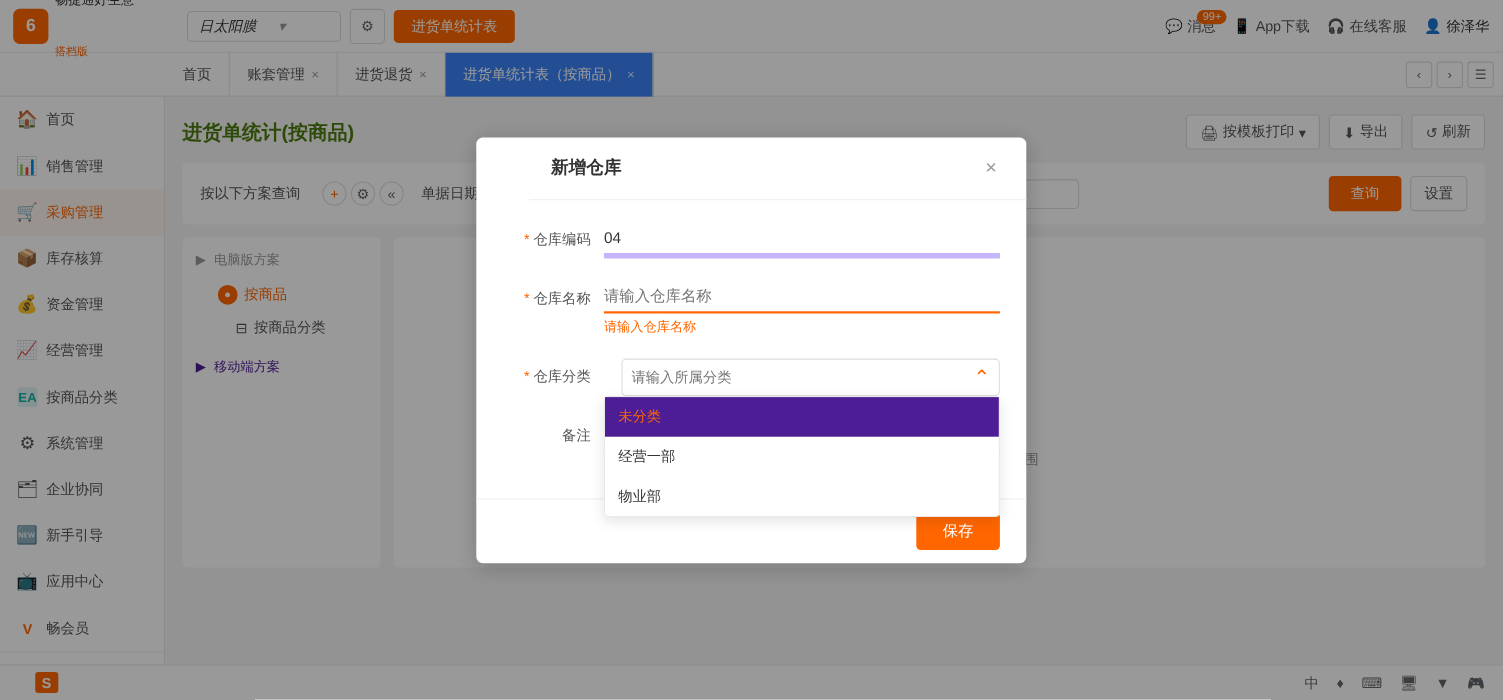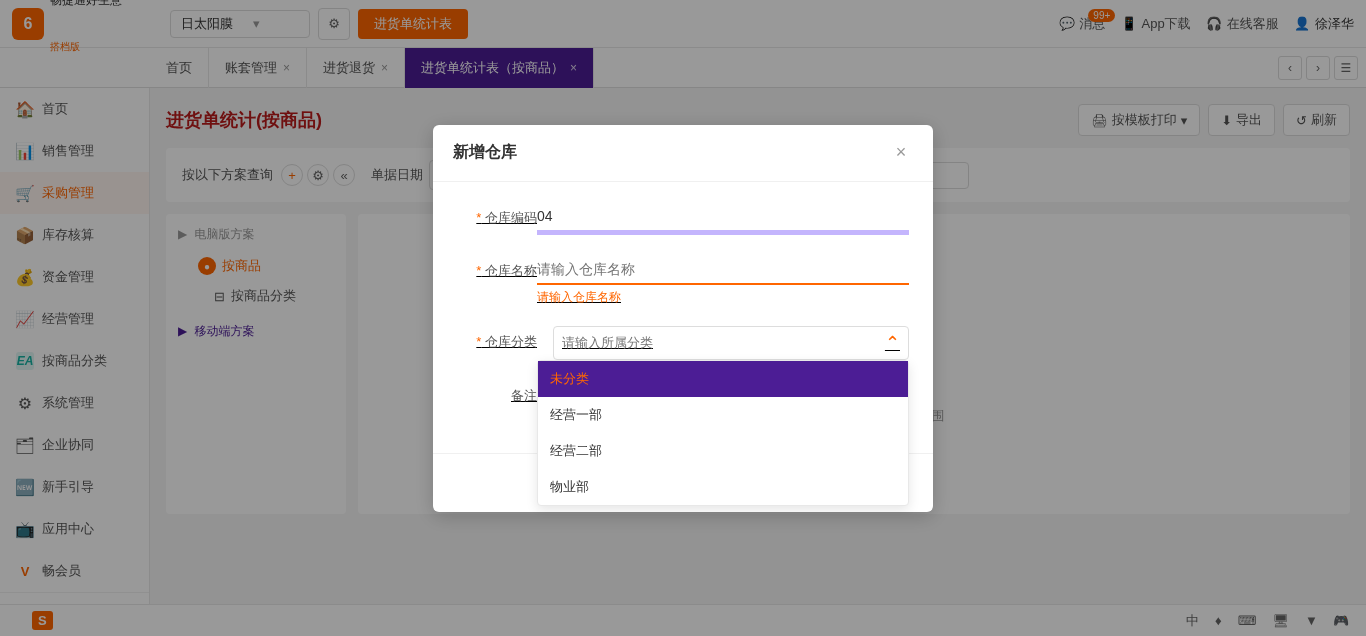--- a/index.html
+++ b/index.html
@@ -20,20 +20,21 @@
       display: flex; align-items: center; justify-content: center;
       color: #fff; font-weight: bold; font-size: 16px;
     }
     .logo-text { font-size: 12px; color: #333; line-height: 1.3; }
     .logo-sub { font-size: 10px; color: #f60; margin-top: 31px; }
     .store-selector {
       display: flex; align-items: center; gap: 16px;
       border: 1px solid #ddd; border-radius: 4px;
       padding: 4px 10px; cursor: pointer; background: #fff;
       min-width: 140px;
+      font-style: italic;
     }
     .store-selector span { color: #333; }
     .store-selector .arrow { color: #999; margin-left: 4px; }
     .gear-btn {
       width: 32px; height: 32px; border: 1px solid #ddd; border-radius: 4px;
       display: flex; align-items: center; justify-content: center;
       cursor: pointer; color: #666; background: #fff;
     }
     .trial-btn {
       background: #f60; color: #fff; border: none; border-radius: 4px;
@@ -59,21 +60,21 @@
       background: #fff; border-bottom: 1px solid #e0e0e0;
       padding-left: 150px;
     }
     .tab {
       display: flex; align-items: center; gap: 6px;
       padding: 0 16px; height: 40px; cursor: pointer;
       border-right: 1px solid #e8e8e8; color: #555; font-size: 13px;
       white-space: nowrap;
     }
     .tab.active {
-      color: #fff; background: #4c1d95;
+      color: #fff; background: #3b82f6;
     }
     .tab .close-x {
       font-size: 12px; color: #999; cursor: pointer;
     }
     .tab.active .close-x { color: rgba(255,255,255,0.8); }
     .tab-controls {
       margin-left: auto; display: flex; align-items: center; gap: 4px; padding-right: 8px;
     }
     .tab-ctrl-btn {
       width: 24px; height: 24px; display: flex; align-items: center; justify-content: center;
@@ -105,21 +106,21 @@
       margin-top: auto; display: flex; align-items: center;
       padding: 12px 16px; gap: 8px; border-top: 1px solid #f0f0f0;
     }
     .sidebar-bottom-icon { font-size: 18px; cursor: pointer; color: #999; }
 
     
     .content-area {
       flex: 1; padding: 16px; overflow: auto; background: #f5f5f5; position: relative;
     }
     .page-title {
-      font-size: 18px; font-weight: bold; color: #b91c1c; margin-bottom: 0;
+      font-size: 18px; font-weight: bold; color: #4d7c0f; margin-bottom: 0;
     }
     .toolbar-btn {
       display: flex; align-items: center; gap: 4px; padding: 6px 12px;
       border: 1px solid #ddd; border-radius: 4px; cursor: pointer;
       background: #fff; color: #555; font-size: 13px;
     }
     .field-group {
       display: flex; align-items: center; gap: 6px;
     }
     .field-label { color: #555; white-space: nowrap; }
@@ -143,30 +144,30 @@
     }
 
     
     .modal {
       background: #fff; border-radius: 6px; width: 500px;
       box-shadow: 0 4px 20px rgba(0,0,0,0.2); z-index: 101;
       position: relative;
     }
     .modal-header {
       display: flex; align-items: center; justify-content: space-between;
-      padding: 16px 20px; border-bottom: 1px solid #f0f0f0;
+      padding: 16px 20px; border-bottom: 1px solid #f0f0f0; margin-left: 48px;
     }
     .modal-title { font-size: 16px; font-weight: bold; color: #333; }
     .modal-close {
       cursor: pointer; color: #999; font-size: 18px;
       width: 24px; height: 24px; display: flex; align-items: center; justify-content: center;
     }
     .modal-body { padding: 20px 24px; }
     .form-row {
-      display: flex; align-items: flex-start; margin-bottom: 20px; text-decoration: underline;
+      display: flex; align-items: flex-start; gap: 12px; margin-bottom: 20px;
     }
     .form-label {
       min-width: 80px; text-align: right; color: #555;
       padding-top: 7px; font-size: 13px;
     }
     .form-label .required { color: #f60; }
     .form-field { flex: 1; }
     .form-input {
       width: 100%; border: none; border-bottom: 5px solid #c4b5fd;
       padding: 6px 0; font-size: 14px; color: #333; outline: none;
@@ -305,21 +306,21 @@
     </div>
     <div class="sidebar-item">
       <span class="si-icon">💰</span>
       <span>资金管理</span>
     </div>
     <div class="sidebar-item">
       <span class="si-icon">📈</span>
       <span>经营管理</span>
     </div>
     <div class="sidebar-item">
-      <span class="si-icon" style="font-size:12px;font-weight:bold;color:#17b3a3;background:#e0f5f3;border-radius:3px;padding:1px 3px;font-style:italic;">EA</span>
+      <span class="si-icon" style="font-size:12px;font-weight:bold;color:#17b3a3;background:#e0f5f3;border-radius:3px;padding:1px 3px;">EA</span>
       <span>按商品分类</span>
     </div>
     <div class="sidebar-item">
       <span class="si-icon">⚙</span>
       <span>系统管理</span>
     </div>
     <div class="sidebar-item">
       <span class="si-icon">🗂</span>
       <span>企业协同</span>
     </div>
@@ -358,21 +359,21 @@
         <div class="toolbar-btn">
           <span>↺</span>
           <span>刷新</span>
         </div>
       </div>
     </div>
 
     <div style="background:#fff;border-radius:4px;padding:12px 16px;margin-bottom:12px;">
       <div style="display:flex;align-items:center;gap:16px;flex-wrap:wrap;">
 
-        <div style="display:flex;align-items:center;gap:8px;">
+        <div style="display:flex;align-items:center;gap:20px;">
           <span style="color:#555;white-space:nowrap;">按以下方案查询</span>
           <div style="display:flex;align-items:center;gap:4px;">
             <div style="width:22px;height:22px;border:1px solid #ddd;border-radius:50%;display:flex;align-items:center;justify-content:center;cursor:pointer;color:#f60;">+</div>
             <div style="width:22px;height:22px;border:1px solid #ddd;border-radius:50%;display:flex;align-items:center;justify-content:center;cursor:pointer;color:#666;">⚙</div>
             <div style="width:22px;height:22px;border:1px solid #ddd;border-radius:50%;display:flex;align-items:center;justify-content:center;cursor:pointer;color:#666;">«</div>
           </div>
         </div>
 
         <div style="display:flex;align-items:center;gap:12px;flex:1;flex-wrap:wrap;">
           <div class="field-group">
@@ -391,20 +392,24 @@
           </div>
           <div style="width:1px;height:24px;background:#e8e8e8;"></div>
           <div class="field-group">
             <span class="field-label">商品</span>
             <div class="field-input" style="min-width:120px;color:#bbb;">
               <span>···</span>
             </div>
           </div>
         </div>
 
+        <div style="display:flex;gap:8px;">
+          <button class="trial-btn" style="padding:6px 20px;">查询</button>
+          <div class="toolbar-btn">设置</div>
+        </div>
       </div>
     </div>
 
     <div style="display:flex;gap:12px;">
       <div style="width:180px;min-width:180px;background:#fff;border-radius:4px;padding:12px;">
         <div style="color:#999;font-size:12px;margin-bottom:8px;">
           <span style="margin-right:4px;">▶</span>
           <span>电脑版方案</span>
         </div>
         <div style="padding-left:16px;">
@@ -474,21 +479,20 @@
         </div>
         <div class="form-field dropdown-wrapper">
           <div class="form-input-box">
             <input type="text" style="border: none; outline: none; flex: 1 1 0%; font-size: 13px;" placeholder="请输入所属分类">
             <span class="up-arrow">⌃</span>
           </div>
 
           <div class="dropdown-popup">
             <div class="dropdown-item selected">未分类</div>
             <div class="dropdown-item">经营一部</div>
-            <div class="dropdown-item">经营二部</div>
             <div class="dropdown-item">物业部</div>
           </div>
         </div>
       </div>
 
       <div class="form-row">
         <div class="form-label">备注</div>
         <div class="form-field">
           <input class="form-input" type="text" style="">
         </div>

